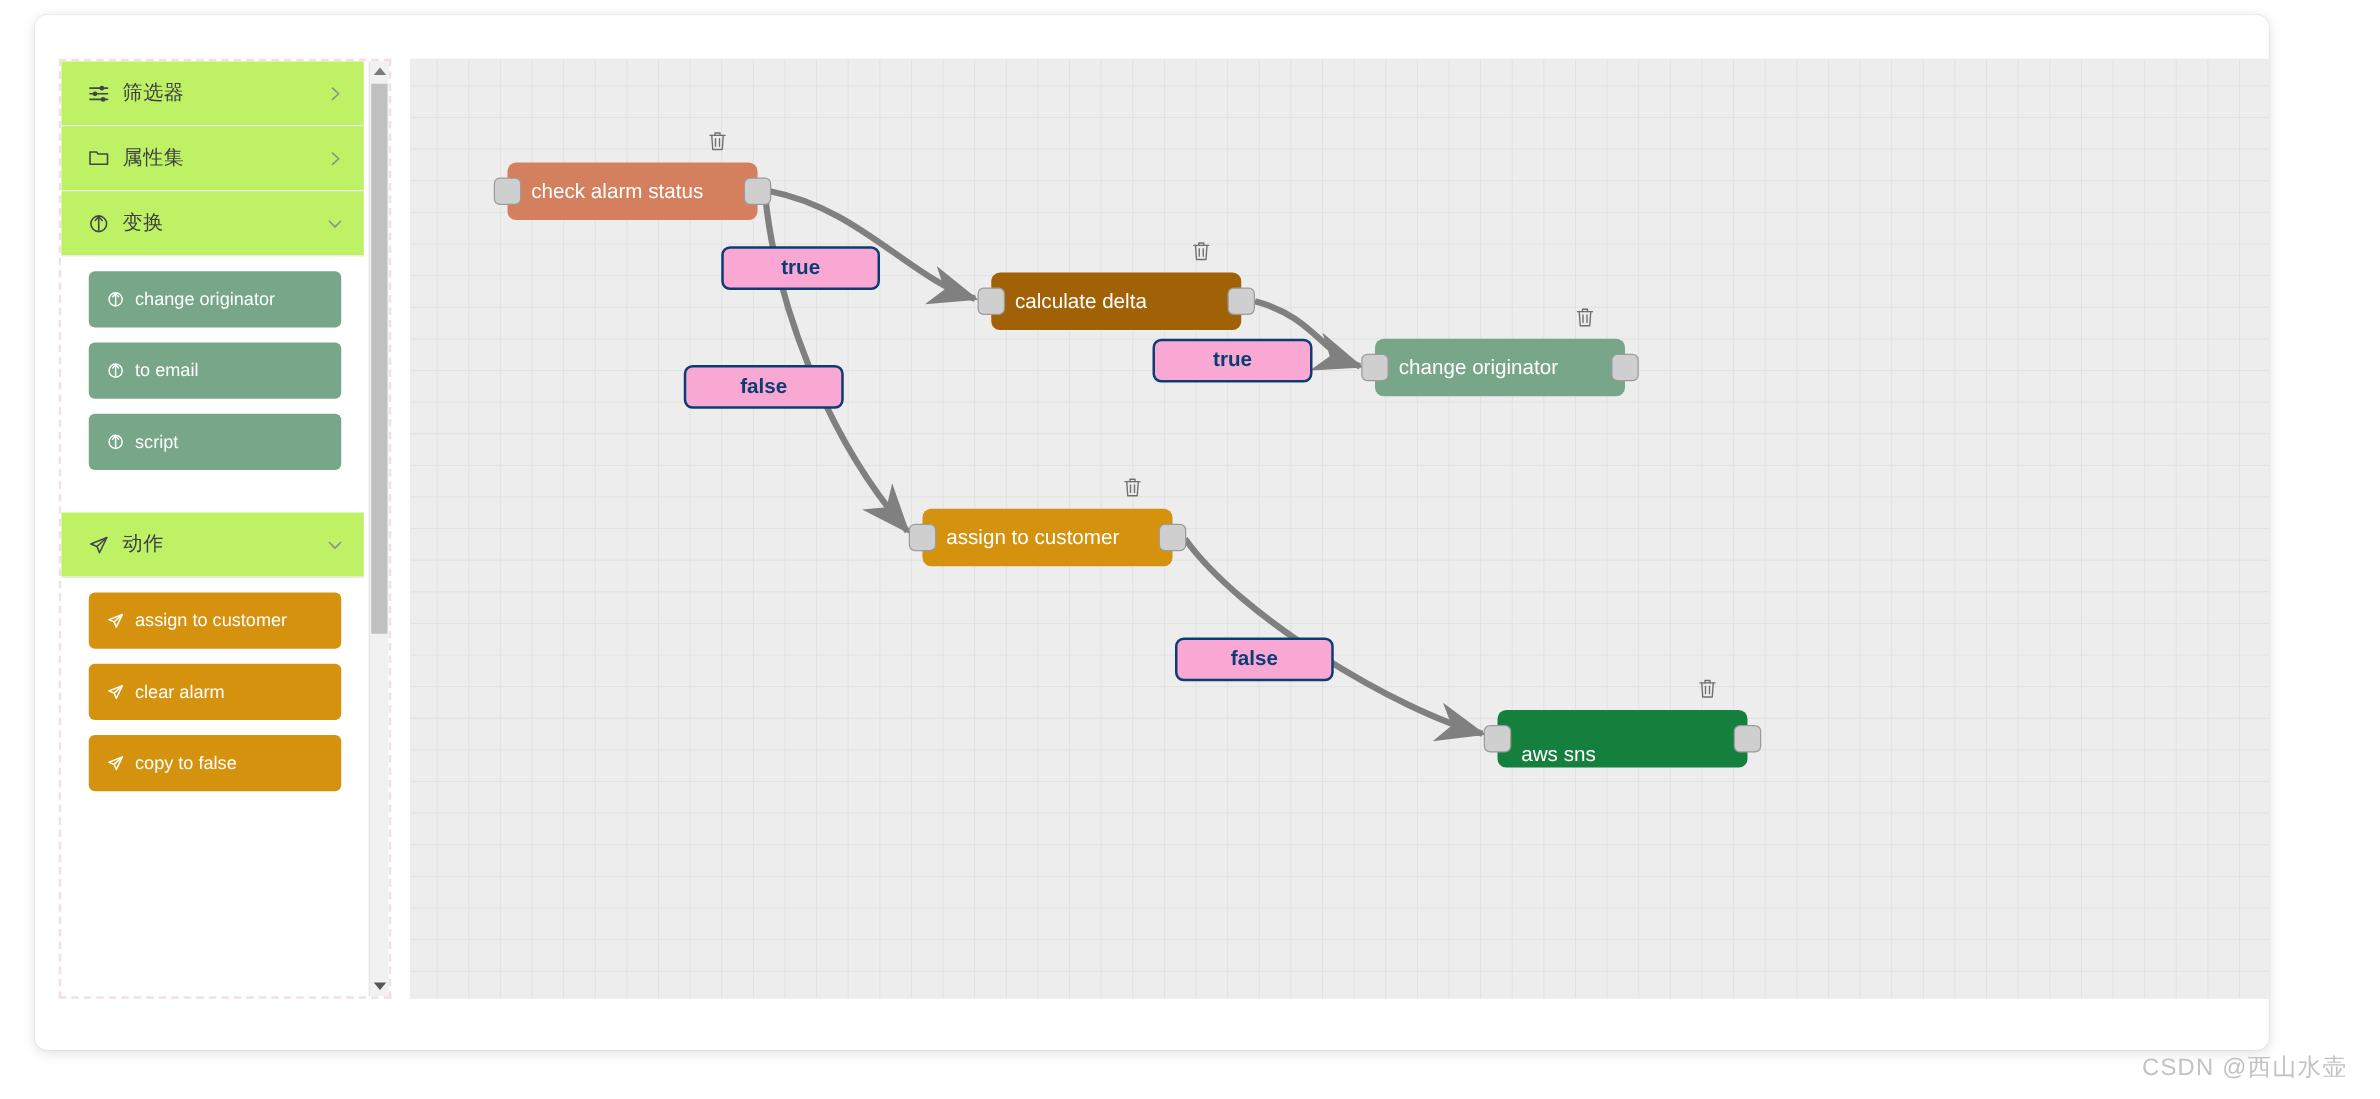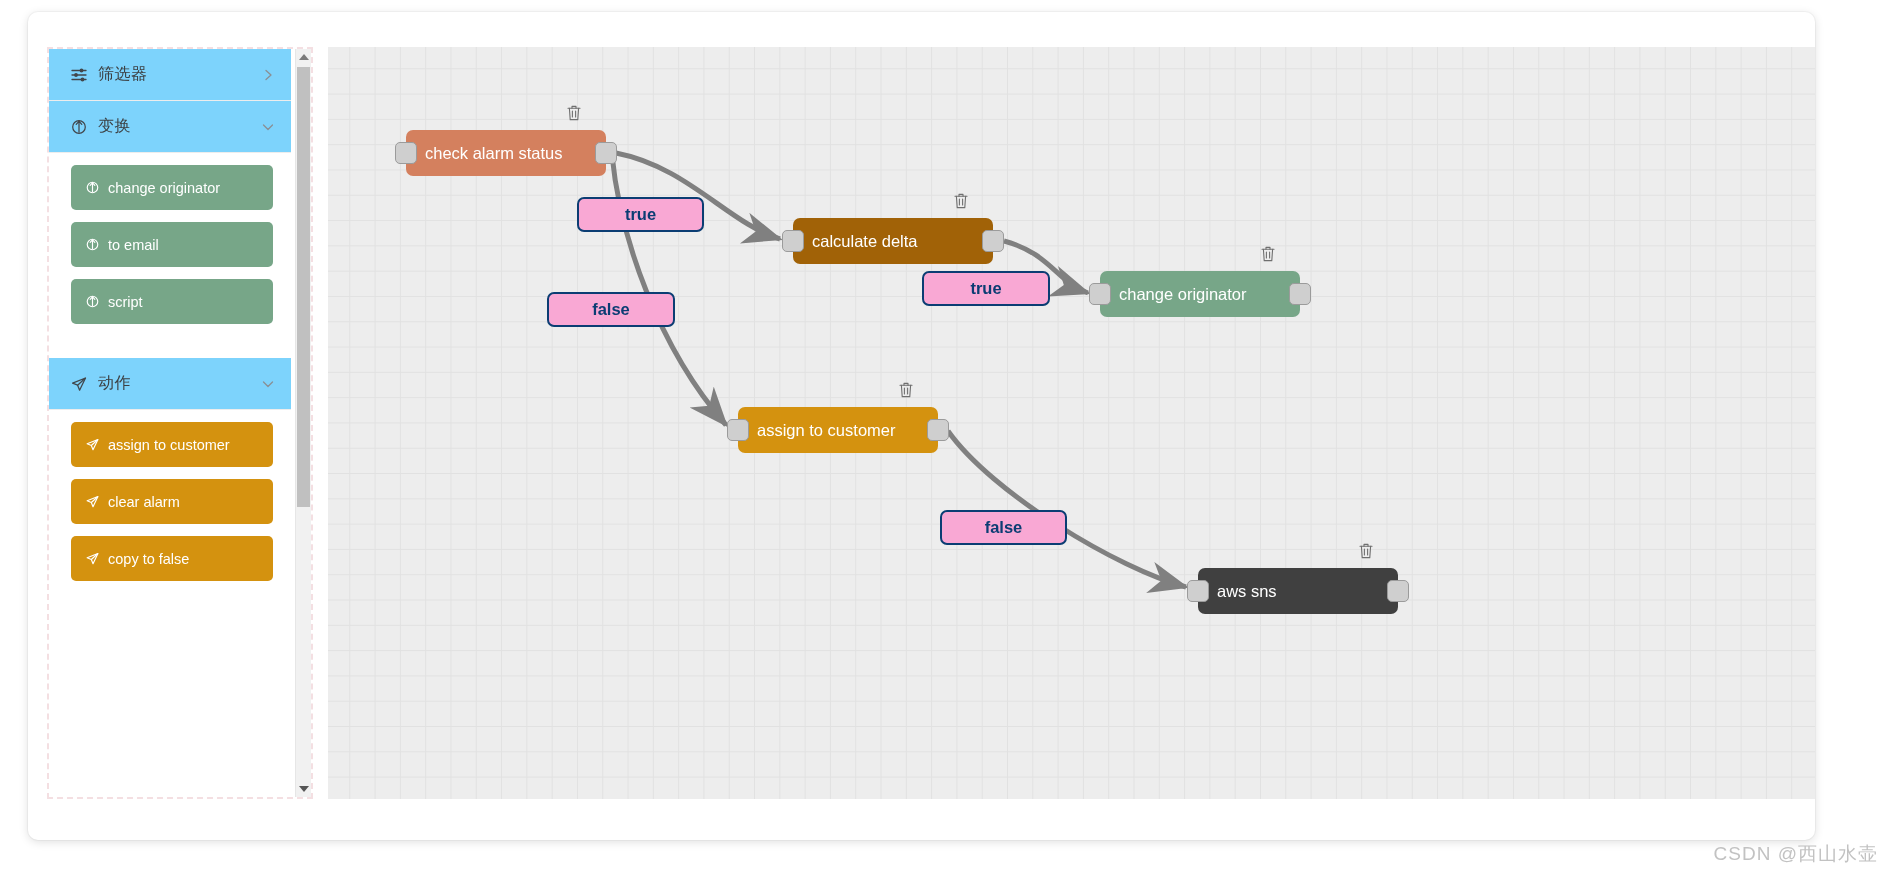--- a/index.html
+++ b/index.html
@@ -47,21 +47,21 @@
 
   .sidebar-inner {
     position: absolute;
     left: 0; top: 0;
     width: 242px;
     height: 100%;
   }
 
   .section-header {
     height: 52px;
-    background: #7dd3fc;
+    background: #bef264;
     display: flex;
     align-items: center;
     padding: 0 16px 0 20px;
     box-sizing: border-box;
     border-bottom: 1px solid #ededed;
     cursor: pointer;
     position: relative;
   }
   .section-header .sec-icon {
     width: 20px;
@@ -272,20 +272,33 @@
             </svg>
           </span>
           <span class="sec-label">筛选器</span>
           <span class="chev">
             <svg width="14" height="14" viewBox="0 0 14 14" fill="none" stroke="#8a8f94" stroke-width="1.3" stroke-linecap="round" stroke-linejoin="round">
               <polyline points="5,2.5 10,7 5,11.5"></polyline>
             </svg>
           </span>
         </div>
 
+        <div class="section-header">
+          <span class="sec-icon">
+            <svg width="18" height="18" viewBox="0 0 18 18" fill="none" stroke="#41464b" stroke-width="1.25" stroke-linejoin="round">
+              <path d="M2 5.2 L2 13.4 L16 13.4 L16 5.2 L8.6 5.2 L7.2 3.6 L2 3.6 Z"></path>
+            </svg>
+          </span>
+          <span class="sec-label">属性集</span>
+          <span class="chev">
+            <svg width="14" height="14" viewBox="0 0 14 14" fill="none" stroke="#8a8f94" stroke-width="1.3" stroke-linecap="round" stroke-linejoin="round">
+              <polyline points="5,2.5 10,7 5,11.5"></polyline>
+            </svg>
+          </span>
+        </div>
 
         <div class="section-header">
           <span class="sec-icon">
             <svg width="18" height="18" viewBox="0 0 18 18" fill="none" stroke="#41464b" stroke-width="1.25" stroke-linecap="round">
               <circle cx="9" cy="9" r="6.3"></circle>
               <path d="M9 3.4 L9 14.2"></path>
               <path d="M6.2 6.4 L9 3.4 L11.8 6.4"></path>
             </svg>
           </span>
           <span class="sec-label">变换</span>
@@ -458,21 +471,21 @@
       <div class="trash" id="t3" style="left: 570px; top: 334px;">
         <svg width="16" height="18" viewBox="0 0 16 18" fill="none" stroke="#6f6f6f" stroke-width="1.1" stroke-linecap="round" stroke-linejoin="round">
           <path d="M2 4.3 H14"></path>
             <path d="M6 4.3 V2.4 H10 V4.3"></path>
           <path d="M3.4 4.3 L4.2 15.6 H11.8 L12.6 4.3"></path>
           <path d="M6.4 7 V13"></path>
             <path d="M9.6 7 V13"></path>
         </svg>
       </div>
 
-      <div class="node" id="n4" style="left: 870px; top: 521px; width: 200px; height: 46px; background: #404040;">
+      <div class="node" id="n4" style="left: 870px; top: 521px; width: 200px; height: 46px; background: #15803d; align-items: flex-end;">
         <span class="port in"></span>
         <span>aws sns</span>
         <span class="port out"></span>
       </div>
       <div class="trash" id="t4" style="left: 1030px; top: 495px;">
         <svg width="16" height="18" viewBox="0 0 16 18" fill="none" stroke="#6f6f6f" stroke-width="1.1" stroke-linecap="round" stroke-linejoin="round">
           <path d="M2 4.3 H14"></path>
             <path d="M6 4.3 V2.4 H10 V4.3"></path>
           <path d="M3.4 4.3 L4.2 15.6 H11.8 L12.6 4.3"></path>
           <path d="M6.4 7 V13"></path>

